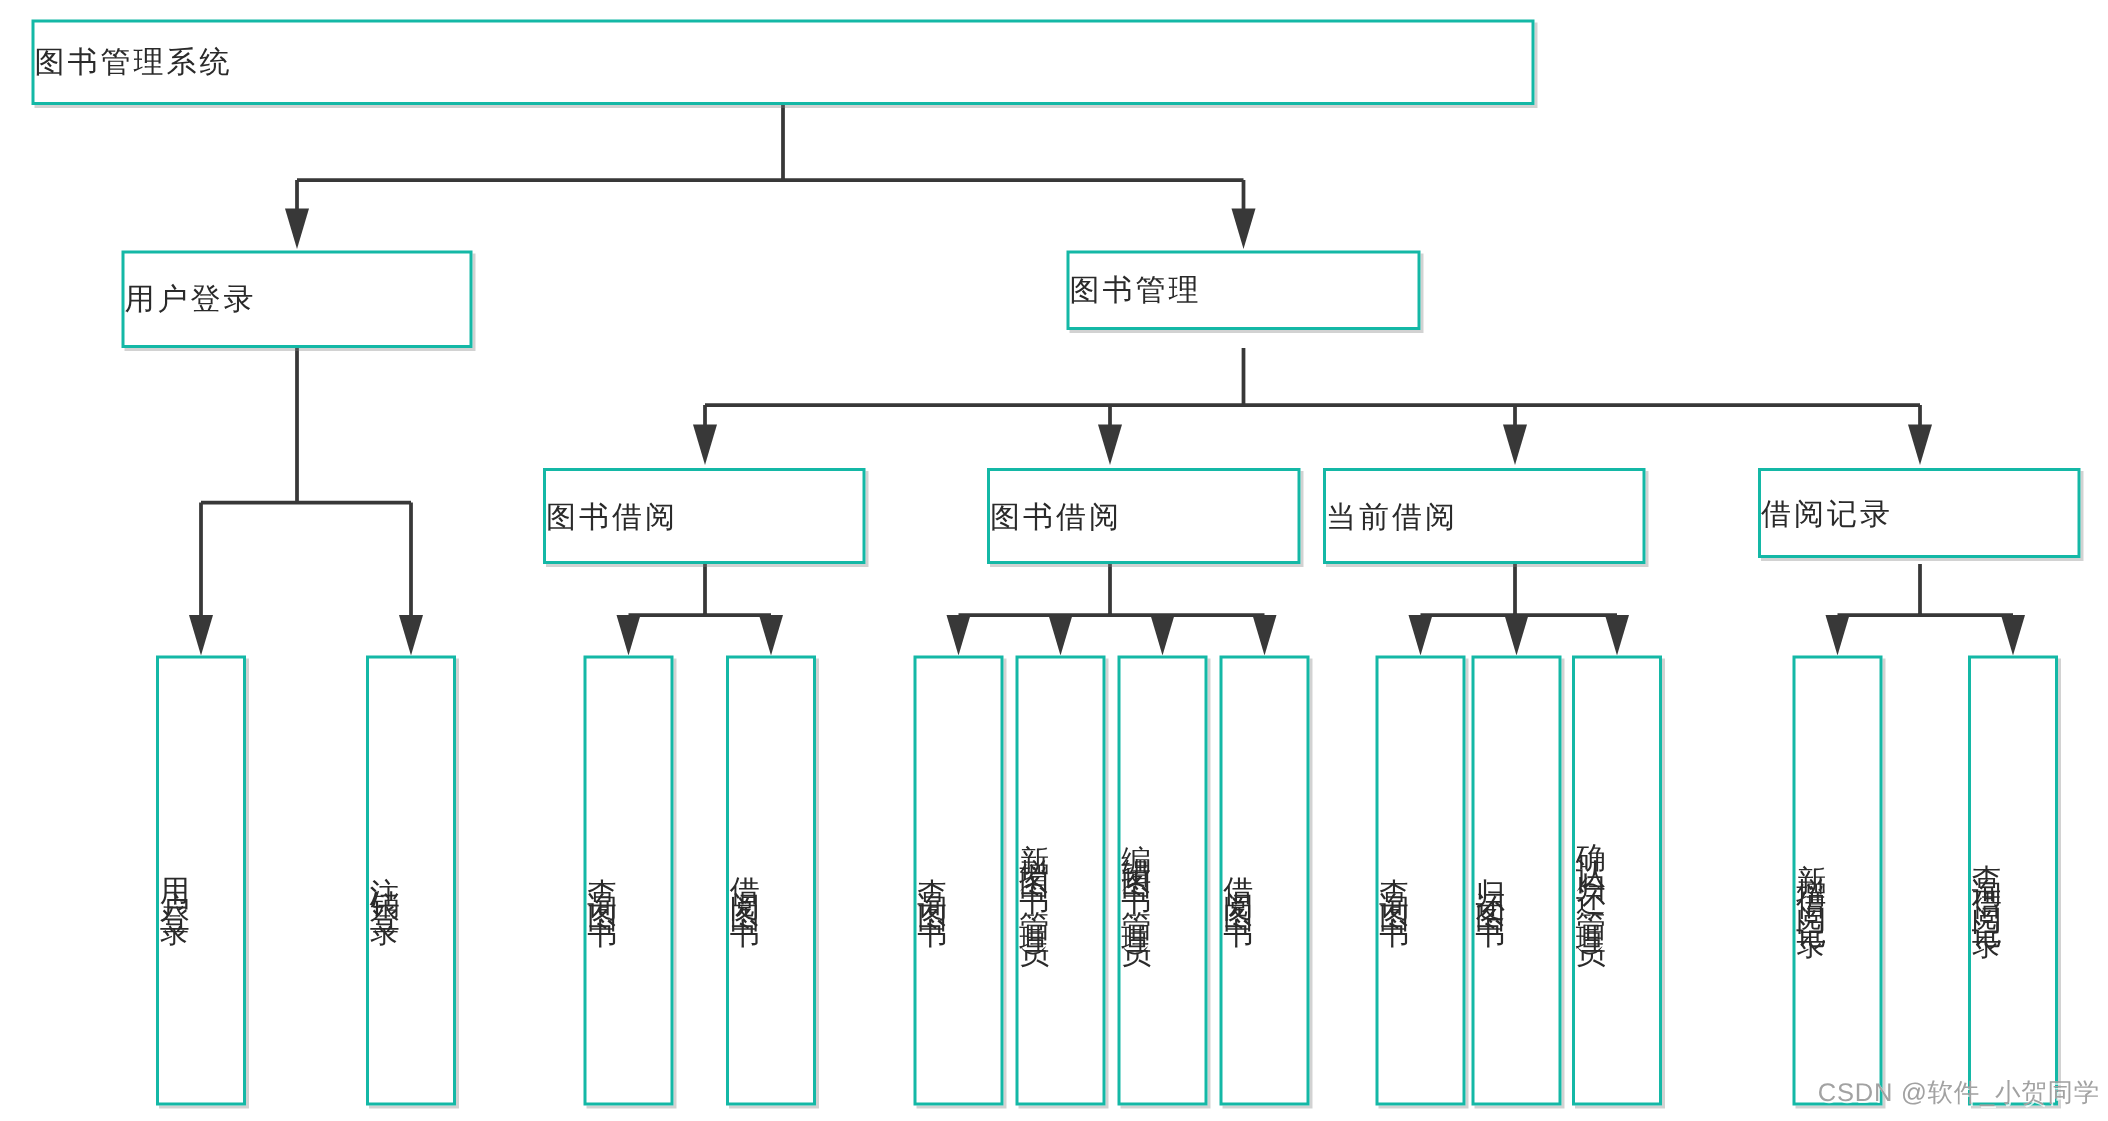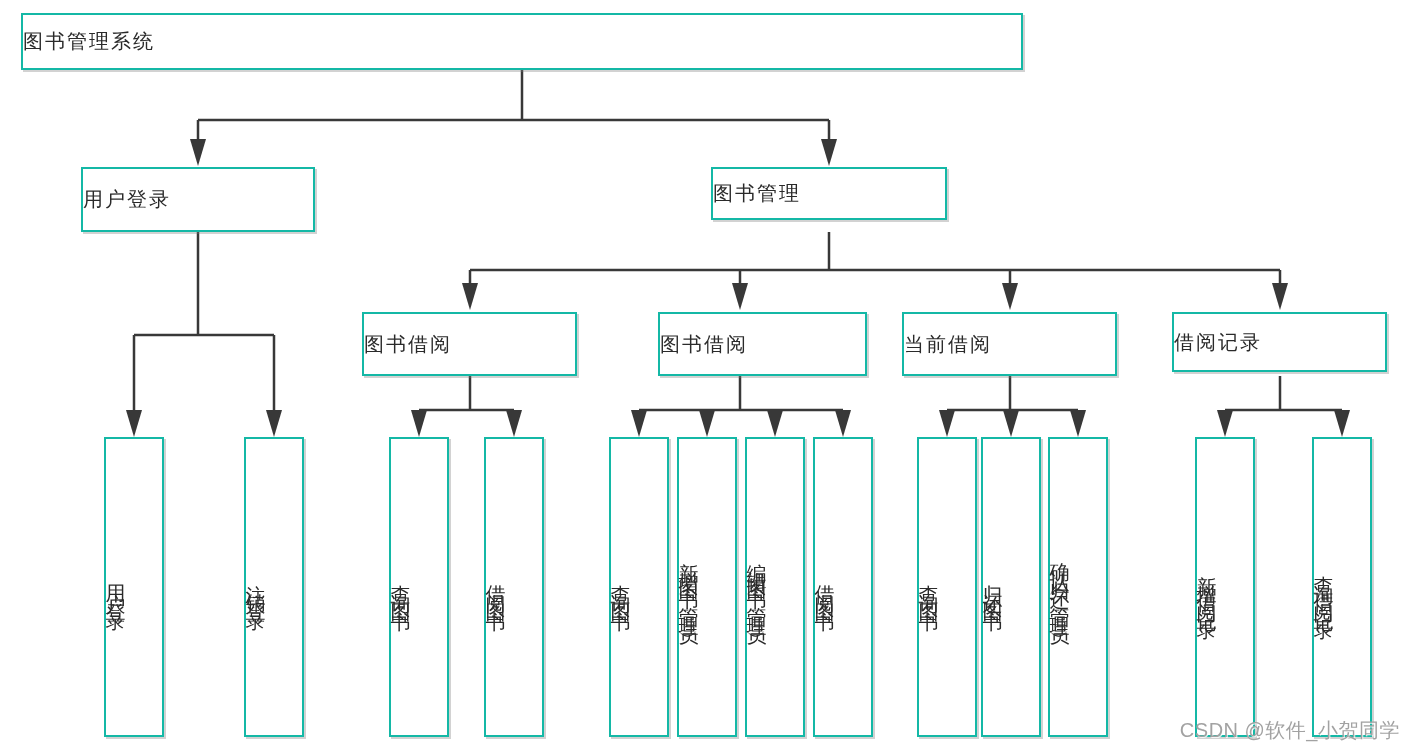--- a/index.html
+++ b/index.html
@@ -42,21 +42,21 @@
     text-orientation: mixed;
     font-size: 20px;
     line-height: 1;
     letter-spacing: 9px;
     color: #2a2a2a;
   }
   .watermark {
     position: absolute;
     top: 717px;
     right: 5px;
-    font-size: 20px;
+    font-size: 17px;
     letter-spacing: 0.5px;
     color: #a2a2a2;
     white-space: nowrap;
     z-index: 5;
     text-shadow: 1px 1px 0 rgba(255,255,255,0.8);
   }
 </style>
 </head>
 <body>
 
@@ -115,21 +115,21 @@
   <div class="node hbox" style="left:711px; top:167px; width:236px; height:53px;">
     <span>图书管理</span>
   </div>
 
   <div class="node hbox" style="left:362px; top:312px; width:215px; height:64px;">
     <span>图书借阅</span>
   </div>
   <div class="node hbox" style="left:632px; top:312px; width:209px; height:64px;margin-left:26px;">
     <span>图书借阅</span>
   </div>
-  <div class="node hbox" style="left:902px; top:312px; width:215px; height:64px;">
+  <div class="node hbox" style="left:882px; top:312px; width:215px; height:64px;">
     <span>当前借阅</span>
   </div>
   <div class="node hbox" style="left:1172px; top:312px; width:215px; height:60px;">
     <span>借阅记录</span>
   </div>
 
   <div class="node vbox" style="left:104px;">
     <span class="vtext">用户登录</span>
   </div>
   <div class="node vbox" style="left:244px;">

